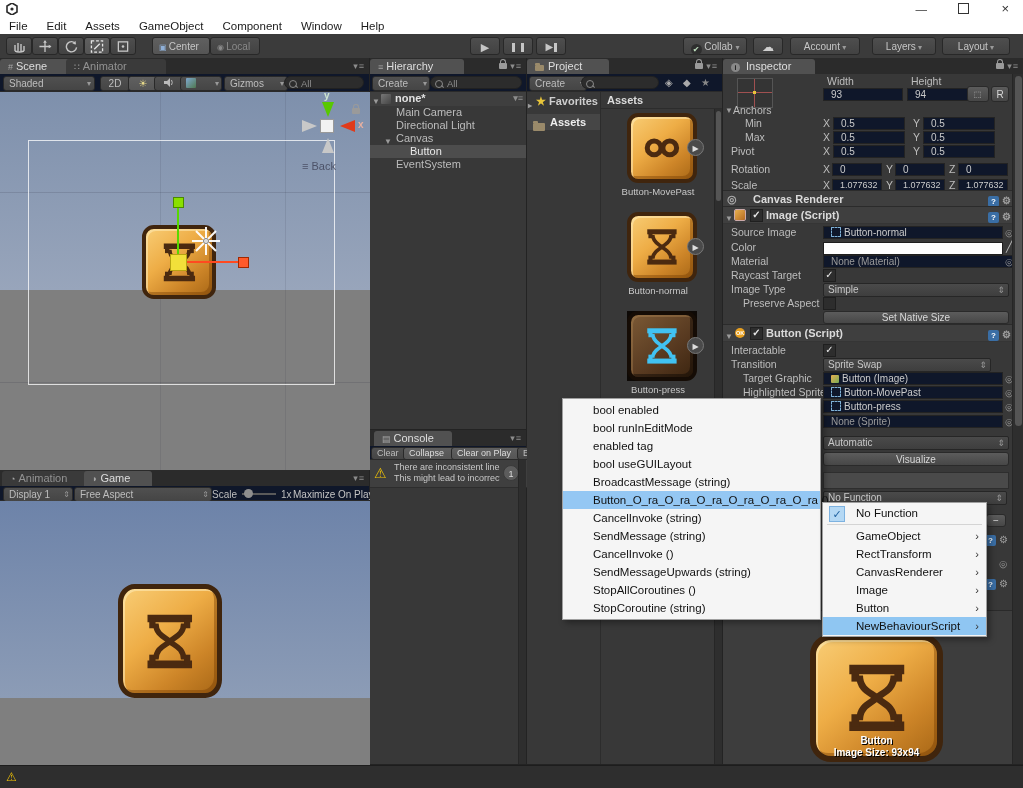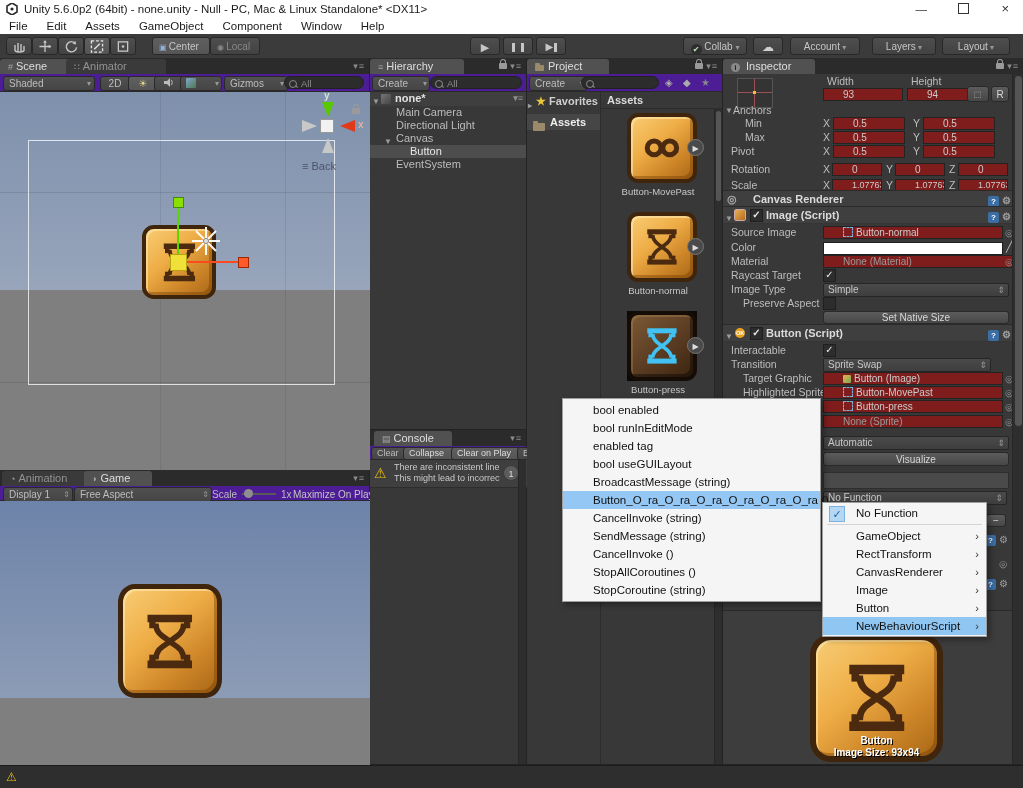--- a/index.html
+++ b/index.html
@@ -14,29 +14,29 @@
   .tbtn{position:absolute;top:3px;height:18px;background:linear-gradient(#4e4e4e,#424242);border:1px solid #282828;border-radius:3px;color:#c6c6c6;font-size:10px;line-height:18px;text-align:center;box-sizing:border-box;}
   .tbtn.on{background:linear-gradient(#5f5f5f,#555);}
   .tbtn svg{display:block;margin:2px auto;}
   
   .panel{position:absolute;background:#383838;border-right:1px solid #232323;border-bottom:1px solid #232323;box-sizing:border-box;}
   .tabbar{position:absolute;left:0;right:0;top:0;height:16px;background:#2b2b2b;}
   .tab{position:absolute;top:1px;height:15px;border-radius:3px 3px 0 0;background:#3a3a3a;color:#929292;font-size:11px;line-height:15px;padding:0 8px;white-space:nowrap;}
   .tab.on{background:#515151;color:#dedede;}
   .ticon{font-size:9px;margin-right:3px;color:#a5a5a5;}
   .cornericons{position:absolute;top:3px;right:4px;color:#8d8d8d;font-size:9px;letter-spacing:1px;}
-  .ptb{position:absolute;left:0;right:0;top:16px;height:18px;background:#4c1d95;border-bottom:1px solid #2a2a2a;box-sizing:border-box;}
+  .ptb{position:absolute;left:0;right:0;top:16px;height:18px;background:#0f172a;border-bottom:1px solid #2a2a2a;box-sizing:border-box;}
   .mbtn{position:absolute;top:2px;height:13px;background:linear-gradient(#505050,#454545);border:1px solid #292929;border-radius:3px;color:#bdbdbd;font-size:10px;line-height:13px;padding:0 5px;white-space:nowrap;box-sizing:content-box;}
   .mbtn.on{background:linear-gradient(#606060,#555);color:#ddd;}
   .search{position:absolute;top:2px;height:13px;background:#2c2c2c;border:1px solid #212121;border-radius:8px;color:#8b8b8b;font-size:9.5px;line-height:13px;padding:0 6px 0 16px;box-sizing:border-box;}
   .mag{position:absolute;left:4px;top:2.5px;width:6px;height:6px;border:1.2px solid #888;border-radius:50%;}
   .mag:after{content:"";position:absolute;left:5px;top:5px;width:3px;height:1.2px;background:#888;transform:rotate(45deg);}
   
   .lbl{position:absolute;color:#bdbdbd;font-size:10.5px;line-height:13px;white-space:nowrap;}
-  .fld{position:absolute;height:13px;background:#7f1d1d;border:1px solid #232323;color:#cacaca;font-size:10px;line-height:11px;padding:0 19px;box-sizing:border-box;white-space:nowrap;overflow:hidden;}
+  .fld{position:absolute;height:13px;background:#0f172a;border:1px solid #232323;color:#cacaca;font-size:10px;line-height:11px;padding:0 7px;box-sizing:border-box;white-space:nowrap;overflow:hidden;}
   .dd{position:absolute;height:14px;background:linear-gradient(#4a4a4a,#3e3e3e);border:1px solid #262626;border-radius:2px;color:#c7c7c7;font-size:10px;line-height:12px;padding:0 14px 0 4px;box-sizing:border-box;white-space:nowrap;overflow:hidden;}
   .dd .arr{position:absolute;right:3px;top:0;color:#9a9a9a;font-size:9px;line-height:12px;}
   .chk{position:absolute;width:11px;height:11px;background:#2d2d2d;border:1px solid #1f1f1f;color:#e8e8e8;font-size:10px;line-height:10px;text-align:center;}
   .btn{position:absolute;background:linear-gradient(#5c5c5c,#474747);border:1px solid #2a2a2a;border-radius:3px;color:#d8d8d8;font-size:10px;text-align:center;box-sizing:border-box;}
   .hdr{position:absolute;left:0;width:290px;height:16px;background:#3f3f3f;border-top:1px solid #2b2b2b;border-bottom:1px solid #353535;color:#dadada;font-size:11px;font-weight:bold;line-height:16px;}
   .hicons{position:absolute;right:2px;top:2px;font-size:10px;color:#9f9f9f;}
   .book{display:inline-block;width:11px;height:11px;background:#3a6ea5;border-radius:2px;color:#fff;font-size:8px;line-height:11px;text-align:center;font-weight:bold;margin-right:3px;}
   .circ{color:#9a9a9a;font-size:9.5px;}
   .minico{display:inline-block;width:10px;height:10px;vertical-align:-1px;margin-right:3px;border-radius:1px;}
   
@@ -98,21 +98,20 @@
           <circle cx="67" cy="50" r="15"></circle>
     </g>
   </defs>
 </svg>
 
 <div class="titlebar">
   <svg class="abs" style="left:6px;top:3px" width="12" height="12" viewBox="0 0 12 12">
     <polygon points="6,0 11,3 11,9 6,12 1,9 1,3" fill="none" stroke="#2a2a2a" stroke-width="1.6"></polygon>
     <circle cx="6" cy="6" r="1.6" fill="#2a2a2a"></circle>
   </svg>
-  <span class="abs" style="left:24px">Unity 5.6.0p2 (64bit) - none.unity - Null - PC, Mac &amp; Linux Standalone* &lt;DX11&gt;</span>
   <span class="abs" style="right:96px;top:0;color:#333">—</span>
   <span class="abs" style="right:54px;top:3px;width:9px;height:9px;border:1.3px solid #333"></span>
   <span class="abs" style="right:14px;top:0;color:#333;font-size:13px">×</span>
 </div>
 
 <div class="menubar">
   <span>File</span>
   <span>Edit</span>
   <span>Assets</span>
   <span>GameObject</span>
@@ -522,20 +521,21 @@
 <div class="wmenu" style="left:562px;top:398px;width:257px;padding:2px 0">
   <div class="cm-item">bool enabled</div>
   <div class="cm-item">bool runInEditMode</div>
   <div class="cm-item">enabled tag</div>
   <div class="cm-item">bool useGUILayout</div>
   <div class="cm-item">BroadcastMessage (string)</div>
   <div class="cm-item hl">Button_O_ra_O_ra_O_ra_O_ra_O_ra_O_ra ()</div>
   <div class="cm-item">CancelInvoke (string)</div>
   <div class="cm-item">SendMessage (string)</div>
   <div class="cm-item">CancelInvoke ()</div>
+  <div class="cm-item">SendMessageUpwards (string)</div>
   <div class="cm-item">StopAllCoroutines ()</div>
   <div class="cm-item">StopCoroutine (string)</div>
 </div>
 
 <div class="wmenu" style="left:822px;top:502px;width:163px;padding:1px 0;z-index:60">
   <div class="sm-item">
     <span class="sm-check">✓</span>
     <span>No Function</span>
   </div>
   <div class="sm-sep"></div>

